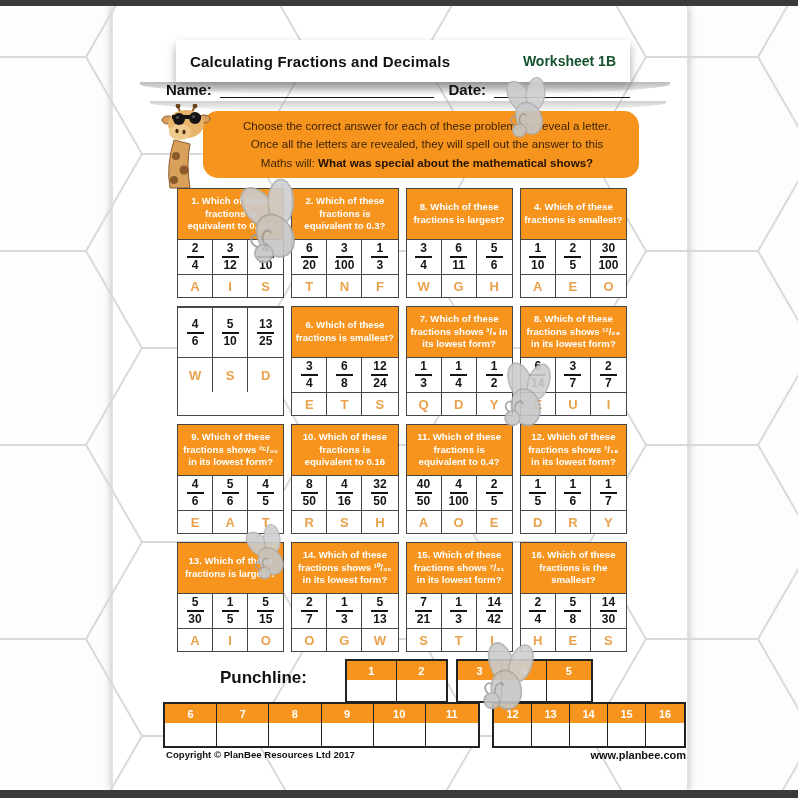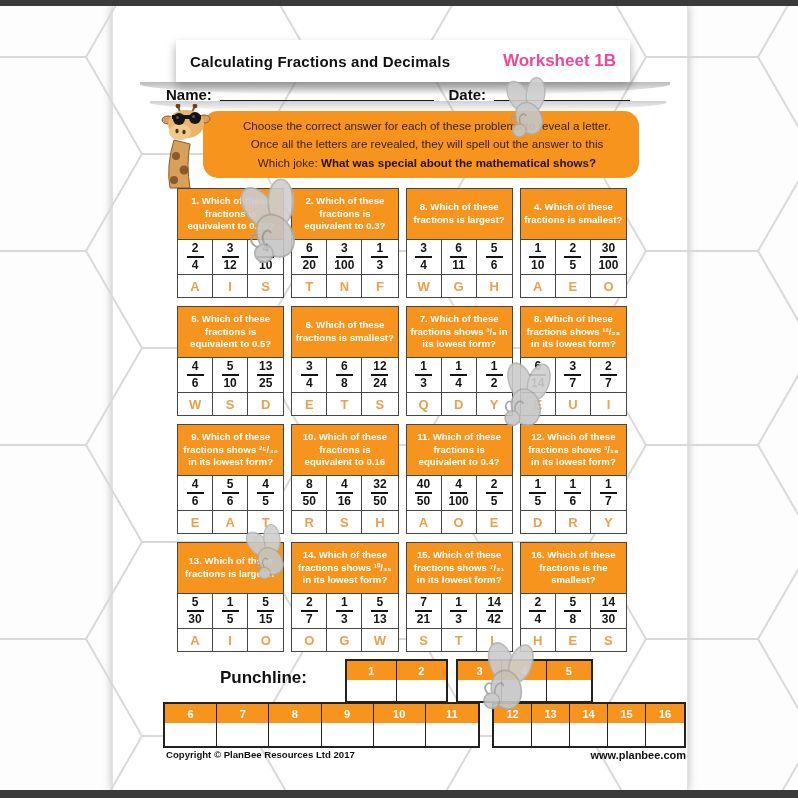--- a/index.html
+++ b/index.html
@@ -11,29 +11,29 @@
   .page{position:absolute;left:112px;top:6px;width:576px;height:784px;background:#ffffff;
         border-left:1px solid #e2e2e2;border-right:1px solid #e2e2e2;
         box-shadow:0 0 9px rgba(0,0,0,.28);z-index:1;}
   #hexes{position:absolute;left:0;top:0;z-index:2;pointer-events:none;}
   .content{position:absolute;left:0;top:0;width:798px;height:798px;z-index:3;padding-left:39px;}
 
   .titlebar{position:absolute;left:176px;top:40px;width:454px;height:42px;background:#ffffff;
             box-shadow:0 5px 9px rgba(0,0,0,.35);display:flex;align-items:center;
             justify-content:space-between;padding:0 14px;}
   .titlebar .t1{font-size:15px;font-weight:800;letter-spacing:.2px;color:#111;}
-  .titlebar .t2{font-size:17px;font-weight:800;color:#ec4899;}
+  .titlebar .t2{font-size:14px;font-weight:800;color:#14532d;}
   .swoosh{position:absolute;left:140px;top:82px;width:530px;height:13px;
           background:linear-gradient(to bottom,rgba(130,130,130,.55),rgba(255,255,255,0));
           border-radius:0 0 60% 60% / 0 0 100% 100%;}
   .swoosh2{position:absolute;left:150px;top:101px;width:516px;height:11px;
           background:linear-gradient(to bottom,rgba(150,150,150,.45),rgba(255,255,255,0));
           border-radius:0 0 60% 60% / 0 0 100% 100%;}
 
-  .namerow{position:absolute;left:166px;top:82px;width:464px;height:20px;display:flex;align-items:flex-end;}
+  .namerow{position:absolute;left:166px;top:82px;width:464px;height:20px;display:flex;align-items:flex-start;}
   .fieldlabel{font-size:15px;font-weight:800;color:#111;line-height:1;}
   .fline{border-bottom:1.6px solid #1a1a1a;height:16px;}
   .fline.name{flex:1;margin:0 14px 1px 8px;}
   .fline.date{width:136px;margin:0 0 1px 8px;}
 
   .instr{position:absolute;left:203px;top:111px;width:436px;height:67px;background:#F7941E;
          border-radius:15px;display:flex;flex-direction:column;justify-content:center;
          text-align:center;font-size:11.6px;line-height:1.58;color:#3d2300;padding:4px 10px 4px 22px;}
   .instr b{color:#241200;font-weight:800;}
   .giraffe{position:absolute;left:156px;top:104px;width:56px;height:86px;}
@@ -144,21 +144,21 @@
       <span class="fieldlabel">Name:</span>
       <span class="fline name"></span>
       <span class="fieldlabel">Date:</span>
       <span class="fline date"></span>
     </div>
     <div class="swoosh2"></div>
 
     <div class="instr">
       <div>Choose the correct answer for each of these problems to reveal a letter.</div>
       <div>Once all the letters are revealed, they will spell out the answer to this</div>
-      <div><span>Which joke: </span><b>What was special about the mathematical shows?</b></div>
+      <div><span>Maths will: </span><b>What was special about the mathematical shows?</b></div>
     </div>
 
     <svg class="giraffe" viewBox="0 0 56 86">
       <defs>
         <g id="beeShape">
           <ellipse cx="38" cy="30" rx="15" ry="26" fill="#cbcbcb" stroke="#b2b2b2" stroke-width="2" transform="rotate(-24 38 30)"></ellipse>
           <ellipse cx="63" cy="29" rx="14" ry="25" fill="#cfcfcf" stroke="#b2b2b2" stroke-width="2" transform="rotate(14 63 29)"></ellipse>
           <ellipse cx="48" cy="64" rx="19" ry="25" fill="#c6c6c6" stroke="#aaaaaa" stroke-width="2" transform="rotate(-18 48 64)"></ellipse>
           <circle cx="31" cy="80" r="10" fill="#c6c6c6" stroke="#aaaaaa" stroke-width="2"></circle>
           <path d="M26 72 q-8 -6 -4 -12 q3 -4 7 -1" fill="none" stroke="#9d9d9d" stroke-width="2.2"></path>
@@ -281,21 +281,20 @@
               <span class="den">100</span>
             </div>
           </div>
           <div class="qletters">
             <div class="lcell">A</div>
             <div class="lcell">E</div>
             <div class="lcell">O</div>
           </div>
         </div>
         <div class="qcard">
-          <div class="qhead">5. Which of these fractions is equivalent to 0.5?</div>
           <div class="qfracs">
             <div class="fcell">
               <span class="num">4</span>
               <span class="fbar"></span>
               <span class="den">6</span>
             </div>
             <div class="fcell">
               <span class="num">5</span>
               <span class="fbar"></span>
               <span class="den">10</span>

